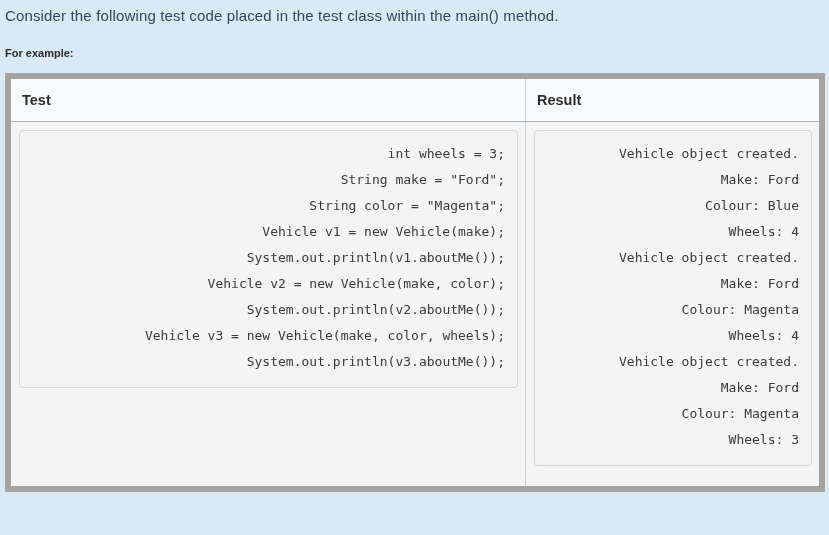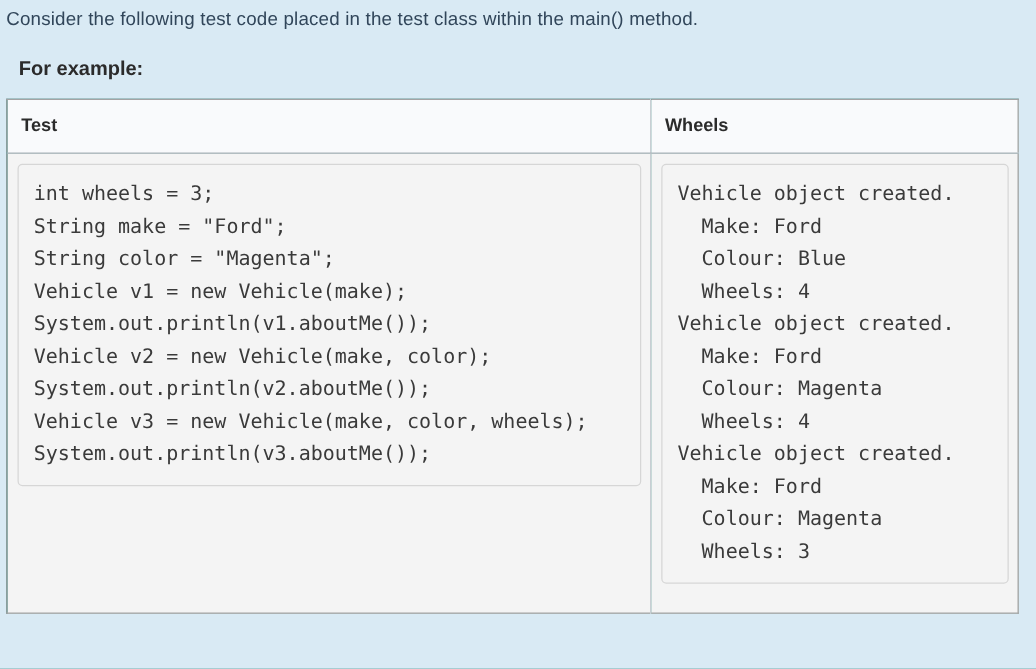--- a/index.html
+++ b/index.html
@@ -27,33 +27,32 @@
     line-height: 19px;
     color: #31465a;
     padding-top: 6px;
     letter-spacing: 0.01em;
   }
   .intro-line.second {
     padding-top: 14px;
   }
 
   .for-example {
-    font-size: 16px;
+    font-size: 11px;
     font-weight: bold;
     color: #2b2b2b;
     padding-top: 22px;
     padding-bottom: 14px;
-    margin-left: 10px;
   }
 
   .example-table {
     width: 786px;
-    border: 1px solid #a3a3a3;
+    border: 6px solid #a3a3a3;
     border-collapse: collapse;
-    background: #0f766e;
+    background: #c4b5fd;
     table-layout: fixed;
     padding-left: 39px;
   }
 
   .example-table thead th {
     background: #f9fafc;
     border-bottom: 1px solid #aab2b8;
     text-align: left;
     font-size: 14.5px;
     font-weight: bold;
@@ -79,25 +78,26 @@
     border-right: 1px solid #c8ced3;
   }
 
   .code-box {
     border: 1px solid #d6d6d6;
     border-radius: 4px;
     background: #f4f4f4;
     padding: 10px 12px 12px 12px;
     box-sizing: border-box;
     font-family: "DejaVu Sans Mono", "Liberation Mono", monospace;
-    font-size: 16px;
+    font-size: 13px;
     line-height: 26px;
     color: #3a3a3a;
     white-space: pre;
     overflow: hidden;
+    text-align: right;
   }
   .code-box.test-code {
     margin-top: 1px;
   }
   .code-box.result-code {
     margin-top: 1px;
   }
 </style>
 </head>
 <body>
@@ -106,21 +106,21 @@
 
   <div class="intro-line">Consider the following test code placed in the test class within the main() method.</div>
 
 
   <div class="for-example">For example:</div>
 
   <table class="example-table">
     <thead>
       <tr>
         <th class="col-test">Test</th>
-        <th class="col-result">Wheels</th>
+        <th class="col-result">Result</th>
       </tr>
     </thead>
     <tbody>
       <tr>
         <td class="cell-test">
           <pre class="code-box test-code">int wheels = 3;
 String make = "Ford";
 String color = "Magenta";
 Vehicle v1 = new Vehicle(make);
 System.out.println(v1.aboutMe());

